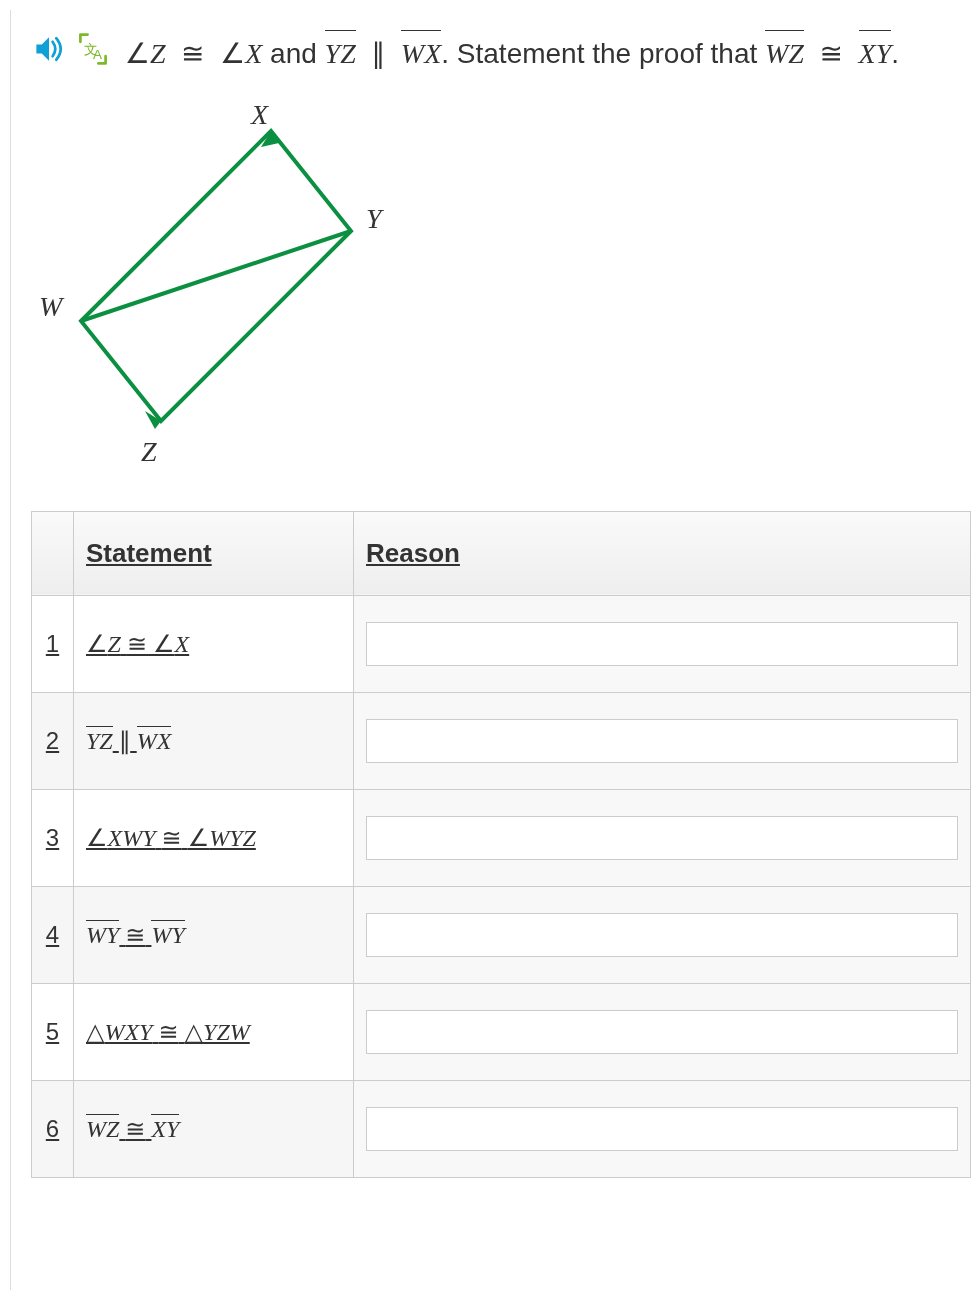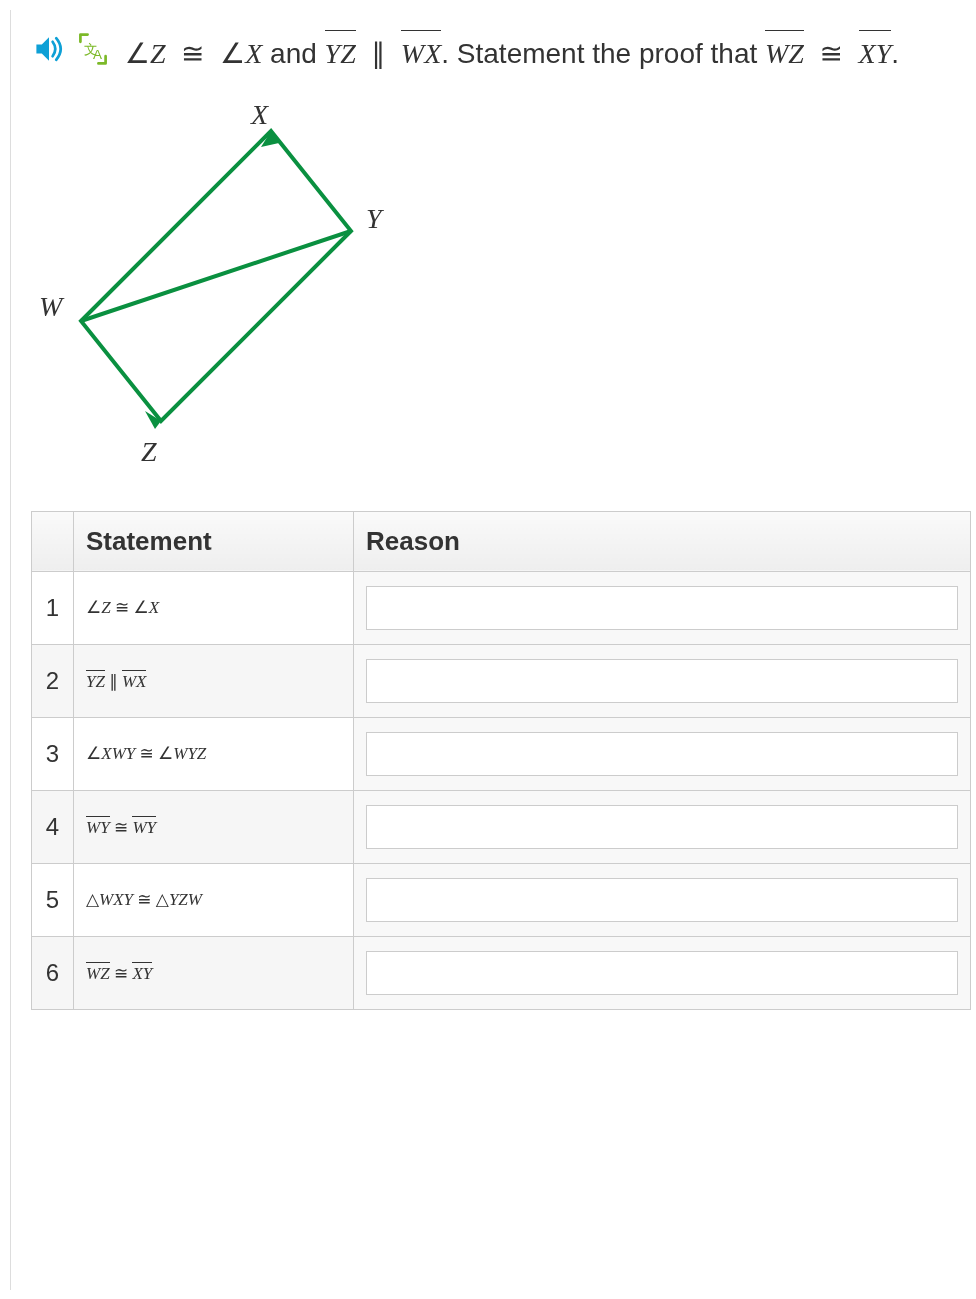--- a/index.html
+++ b/index.html
@@ -48,40 +48,41 @@
       font-size: 28px;
       color: #333;
     }
     .proof-table {
       border-collapse: collapse;
       width: 940px;
       margin: 20px 10px;
     }
     .proof-table th, .proof-table td {
       border: 1px solid #ccc;
-      padding: 14px 12px;
+      padding: 26px 12px;
       text-align: left;
       vertical-align: middle;
+      text-decoration: underline;
     }
     .proof-table th {
       background: linear-gradient(#fafafa, #eeeeee);
       font-size: 26px;
       color: #333;
     }
     .proof-table th.num-header { width: 42px; background: linear-gradient(#fafafa, #eeeeee); }
     .proof-table td.num {
       text-align: center;
       font-size: 24px;
       width: 42px;
       background: #fff;
     }
     .proof-table tbody tr:nth-child(even) td.stmt,
     .proof-table tbody tr:nth-child(even) td.num { background: #f6f6f6; }
     .proof-table td.stmt {
-      font-size: 17px;
+      font-size: 24px;
       font-family: 'Times New Roman', serif;
       width: 280px;
     }
     .proof-table td.reason { background: #f8f8f8; }
     .reason-input {
       width: 100%;
       height: 44px;
       border: 1px solid #ccc;
       background: #fff;
       font-size: 18px;

